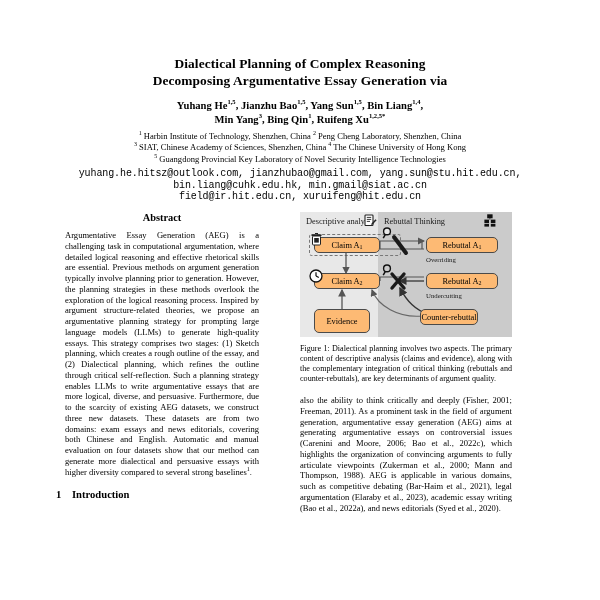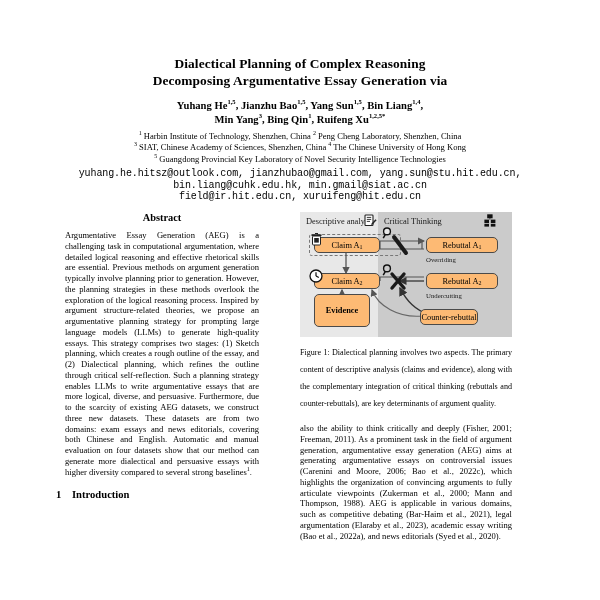--- a/index.html
+++ b/index.html
@@ -158,21 +158,21 @@
     color: #000;
   }
   .node sub {
     font-size: 6px;
     vertical-align: baseline;
     position: relative;
     top: 2px;
   }
   .node-claim1 { left: 14px;  top: 25px; width: 66px; height: 16px; }
   .node-claim2 { left: 14px;  top: 61px; width: 66px; height: 16px; }
-  .node-evid   { left: 14px;  top: 82px; width: 56px; height: 33px; font-weight: bold; }
+  .node-evid   { left: 14px;  top: 97px; width: 56px; height: 24px; }
   .node-reb1   { left: 126px; top: 25px; width: 72px; height: 16px; }
   .node-reb2   { left: 126px; top: 61px; width: 72px; height: 16px; }
   .node-counter{ left: 120px; top: 97px; width: 58px; height: 16px; }
 
   .dashed-box {
     position: absolute;
     left: 9px;
     top: 22px;
     width: 92px;
     height: 22px;
@@ -201,21 +201,21 @@
   .ic-trash { left: 11px; top: 20px; }
   .ic-clock { left: 9px;  top: 57px; }
   .ic-doc   { left: 64px; top: 1px; }
   .ic-brain { left: 184px;top: 1px; }
   .ic-mag1  { left: 82px; top: 13px; }
   .ic-mag2  { left: 82px; top: 50px; }
 
   .fig-caption {
     margin-top: 7px;
     font-size: 8.1px;
-    line-height: 17px;
+    line-height: 10px;
     text-align: justify;
     text-justify: inter-word;
   }
   .fig-caption .lead { font-weight: normal; }
   .gap-after-caption { height: 11px; }
 </style>
 </head>
 <body>
 
 <div class="page">
@@ -256,21 +256,21 @@
     </div>
 
     <div class="col">
 
       <div class="figure">
         <div class="fig-frame">
 
           <div class="fig-right-panel"></div>
 
           <div class="panel-label lbl-desc">Descriptive analysis</div>
-          <div class="panel-label lbl-crit">Critical Thinking</div>
+          <div class="panel-label lbl-crit">Rebuttal Thinking</div>
 
           <div class="dashed-box"></div>
 
           <svg class="fig-svg" viewBox="0 0 212 125">
             <defs>
               <marker id="ah" markerWidth="6" markerHeight="6" refX="5" refY="3" orient="auto">
                 <path d="M0,0 L6,3 L0,6 z" fill="#555"></path>
               </marker>
               <marker id="ahd" markerWidth="6" markerHeight="6" refX="5" refY="3" orient="auto">
                 <path d="M0,0 L6,3 L0,6 z" fill="#333"></path>

